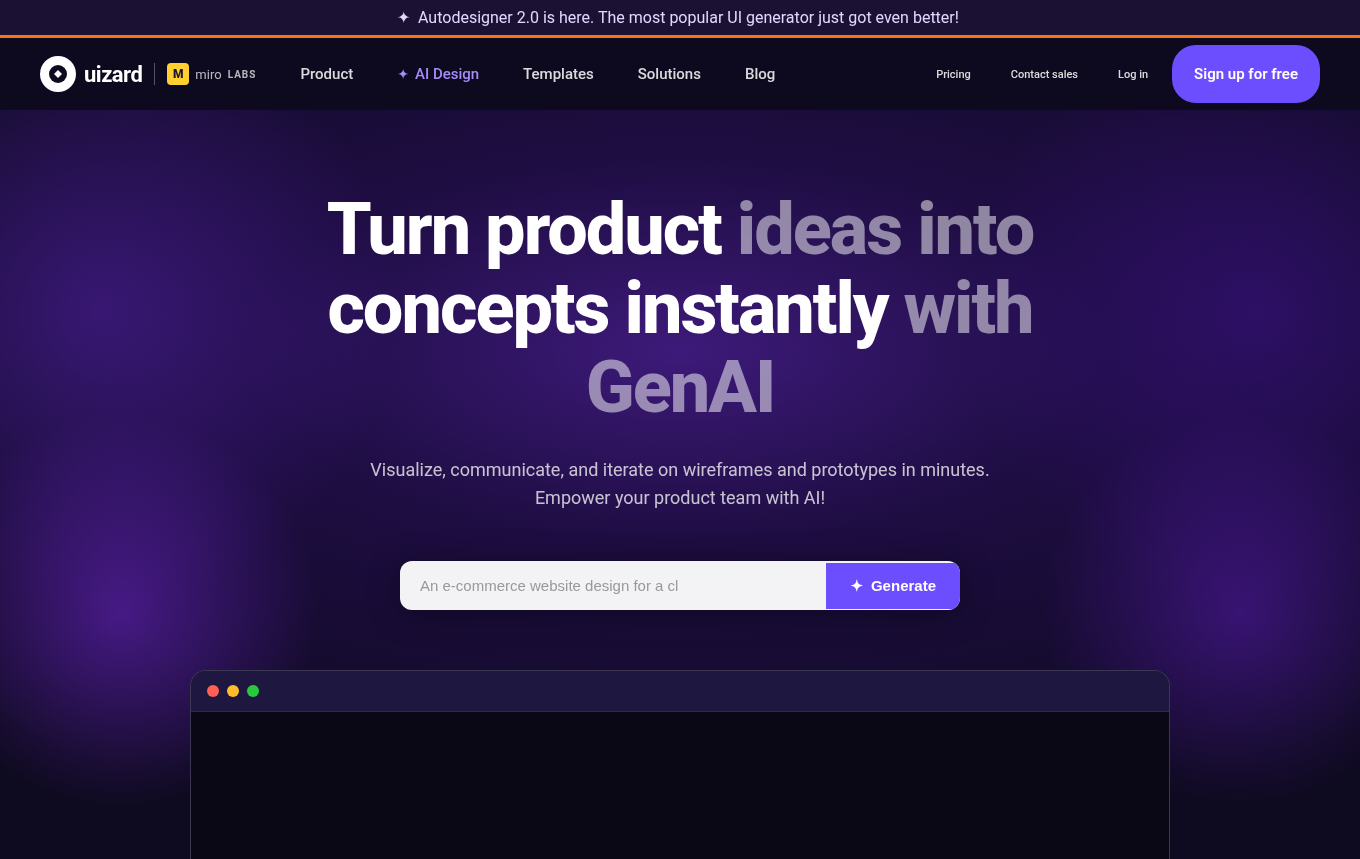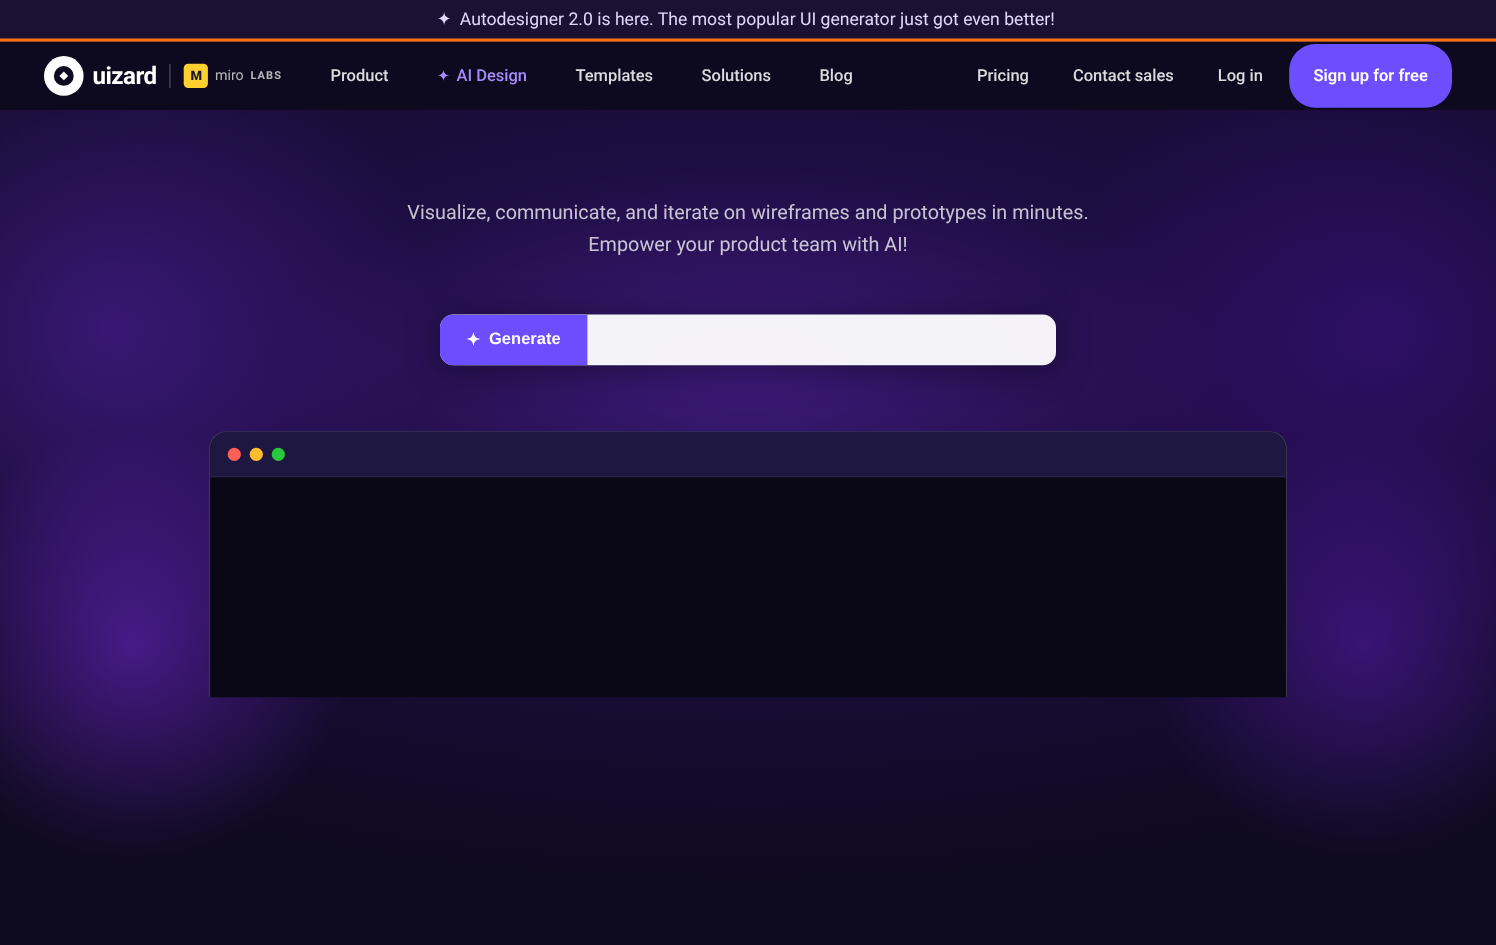--- a/index.html
+++ b/index.html
@@ -31,21 +31,21 @@
       font-size: 16px;
       margin-right: 4px;
     }
 
     
     .navbar {
       display: flex;
       align-items: center;
       justify-content: space-between;
       padding: 0 40px;
-      height: 62px;
+      height: 72px;
       background: rgba(14, 10, 31, 0.95);
       position: relative;
       z-index: 100;
     }
 
     .navbar-left {
       display: flex;
       align-items: center;
       gap: 32px;
     }
@@ -137,21 +137,21 @@
 
     .navbar-right {
       display: flex;
       align-items: center;
       gap: 8px;
     }
 
     .nav-right-link {
       color: rgba(255,255,255,0.85);
       text-decoration: none;
-      font-size: 15px;
+      font-size: 11px;
       font-weight: 500;
       padding: 8px 16px;
       border-radius: 8px;
       cursor: pointer;
     }
 
     .btn-signup {
       background: #6c4eff;
       color: #ffffff;
       border: none;
@@ -372,24 +372,30 @@
     <a class="nav-right-link" href="#">Log in</a>
     <a class="btn-signup" href="#">Sign up for free</a>
   </div>
 </nav>
 
 <section class="hero">
   <div class="glow-left"></div>
   <div class="glow-right"></div>
 
   <div class="hero-content">
+    <h1 class="hero-title">
+      <span>Turn product </span><span class="highlight-dark">ideas into</span>
+      <br>
+      <span>concepts instantly </span><span class="highlight-dark">with GenAI</span>
+    </h1>
 
     <p class="hero-subtitle">Visualize, communicate, and iterate on wireframes and prototypes in minutes. Empower your product team with AI!</p>
 
     <div class="generate-bar">
+      <input class="generate-input" type="text" placeholder="An e-commerce website design for a cl" style="">
       <button class="btn-generate">
         <span>✦</span>
         <span>Generate</span>
       </button>
     </div>
 
     <div class="preview-container">
       <div class="preview-window-bar">
         <div class="window-dot dot-red"></div>
         <div class="window-dot dot-yellow"></div>

